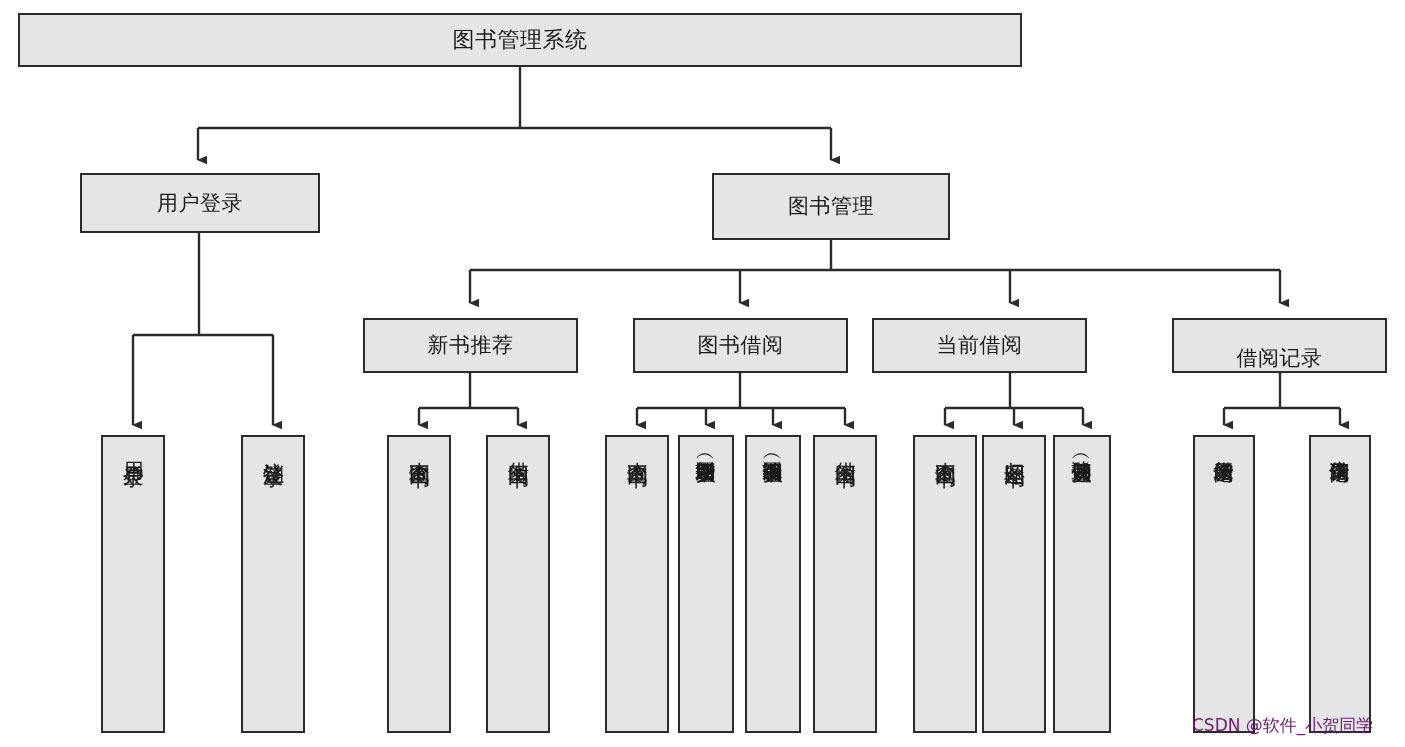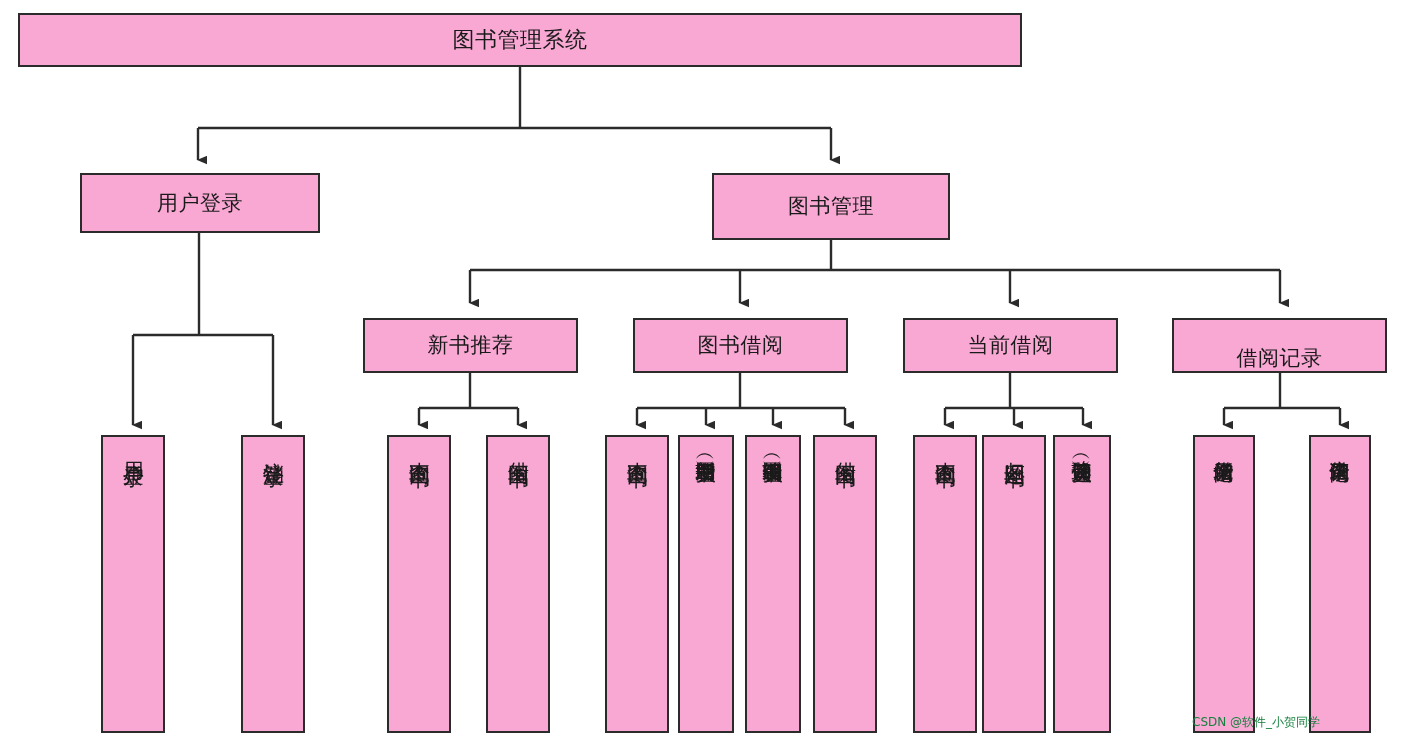--- a/index.html
+++ b/index.html
@@ -25,21 +25,21 @@
     left: 0;
     top: 0;
     width: 1405px;
     height: 747px;
     pointer-events: none;
   }
   .node {
     position: absolute;
     box-sizing: border-box;
     border: 2px solid #2b2b2b;
-    background: #f9a8d4;
+    background: #e5e5e5;
     display: flex;
     align-items: center;
     justify-content: center;
     color: #1a1a1a;
     z-index: 2;
   }
   .node-label {
     display: block;
     text-align: center;
     line-height: 1.18;
@@ -68,22 +68,22 @@
     white-space: nowrap;
   }
   .node.vert.tight .node-label {
     font-size: 20px;
     letter-spacing: 0.5px;
   }
   #watermark {
     position: absolute;
     left: 1192px;
     top: 714px;
-    font-size: 12px;
-    color: #15803d;
+    font-size: 17px;
+    color: #701a75;
     white-space: nowrap;
     z-index: 5;
     font-family: "DejaVu Sans", "Liberation Sans", sans-serif;
   }
 </style>
 </head>
 <body>
 
 <div id="diagram-root">
 
@@ -150,21 +150,21 @@
   </div>
 
   <div class="node horiz" style="left:633px; top:318px; width:215px; height:55px;">
     <span class="node-label">图书借阅</span>
   </div>
 
   <div class="node horiz" style="left:363px; top:318px; width:215px; height:55px;">
     <span class="node-label">新书推荐</span>
   </div>
 
-  <div class="node horiz" style="left:903px; top:318px; width:215px; height:55px;">
+  <div class="node horiz" style="left:872px; top:318px; width:215px; height:55px;">
     <span class="node-label">当前借阅</span>
   </div>
 
   <div class="node horiz" style="left:1172px; top:318px; width:215px; height:55px;align-items:flex-end;">
     <span class="node-label">借阅记录</span>
   </div>
 
   <div class="node vert" style="left:101px; top:435px; width:64px; height:298px;">
     <span class="node-label">用户登录</span>
   </div>

